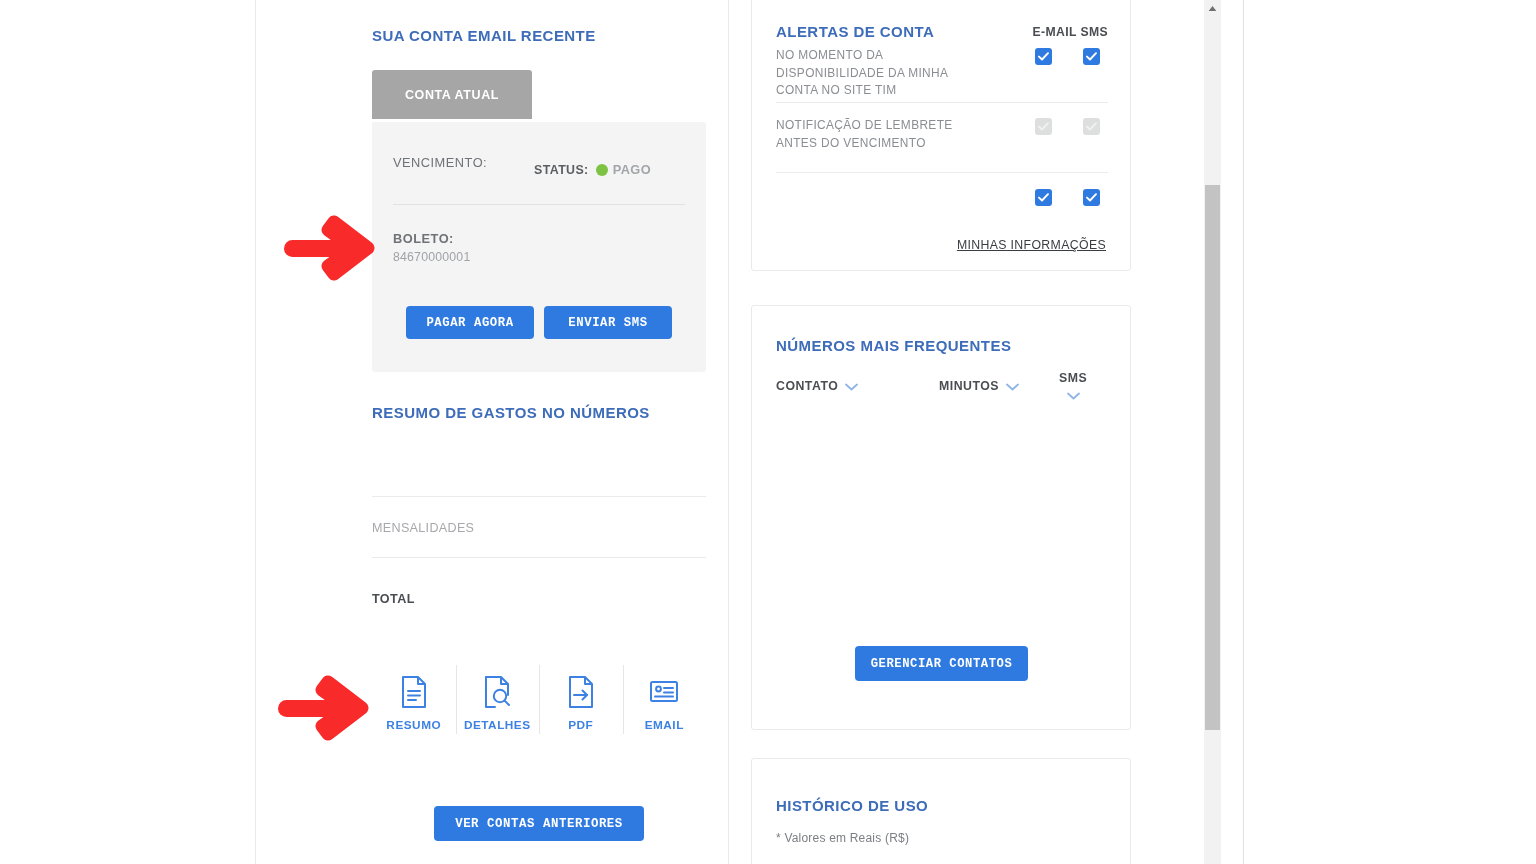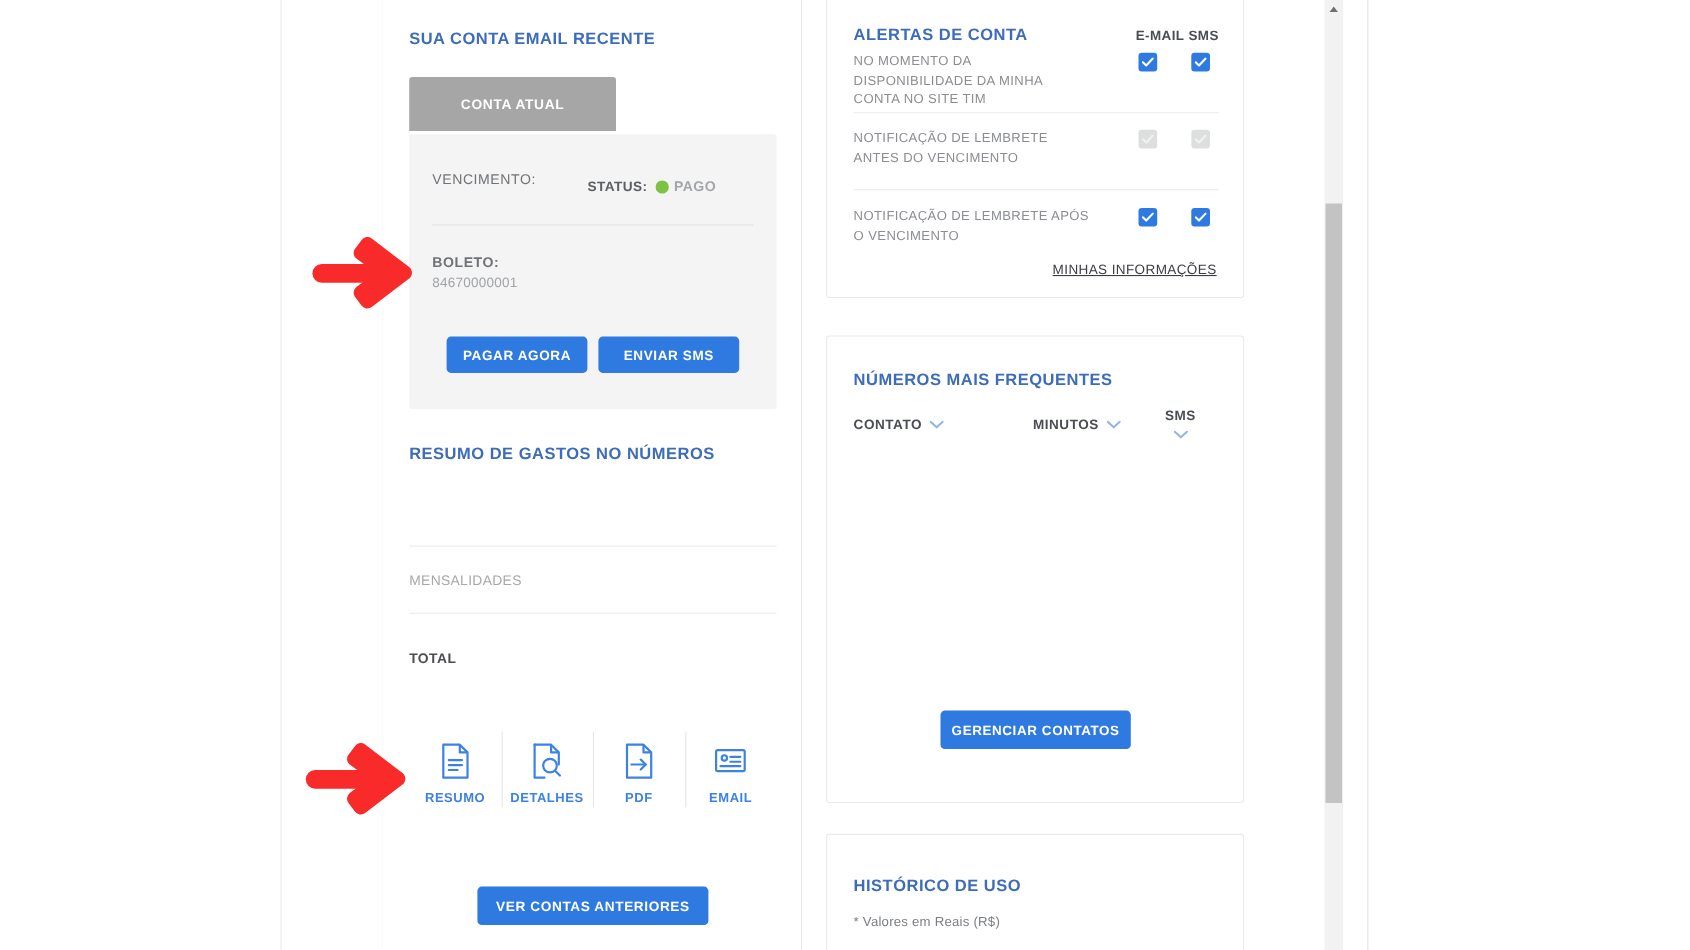--- a/index.html
+++ b/index.html
@@ -21,21 +21,21 @@
   
   .col-mid{position:absolute;left:348px;top:0;width:380px;height:864px;background:#fff;}
 
   .sec-title{
     color:#3d6cb9;font-size:15px;font-weight:bold;letter-spacing:.45px;
   }
 
   #m-title{position:absolute;left:24px;top:27px;}
 
   .tab-atual{
-    position:absolute;left:24px;top:70px;width:188px;height:49px;
+    position:absolute;left:24px;top:70px;width:160px;height:49px;
     background:#a6a6a6;border-radius:3px 3px 0 0;
     color:#ffffff;font-size:12.5px;font-weight:bold;letter-spacing:.6px;
     display:flex;align-items:center;justify-content:center;
   }
 
   .bill-card{
     position:absolute;left:24px;top:122px;width:334px;height:250px;
     background:#f4f4f4;border-radius:0 3px 3px 3px;
   }
   .venc-label{
@@ -48,21 +48,21 @@
   .status-val{color:#a2a5a9;font-size:12.8px;font-weight:bold;letter-spacing:.4px;}
   .card-div{position:absolute;left:21px;top:82px;width:292px;height:1px;background:#e2e2e2;}
   .boleto-label{
     position:absolute;left:21px;top:109px;color:#6f7276;
     font-size:12.8px;font-weight:bold;letter-spacing:.5px;
   }
   .boleto-num{position:absolute;left:21px;top:128px;color:#a0a3a7;font-size:12.3px;letter-spacing:.2px;}
 
   .btn-blue{
     background:#2e7ae0;color:#fff;border:none;border-radius:4px;
-    font-family:Liberation Sans, sans-serif;
+    font-family:Liberation Mono, monospace;
     font-size:12.3px;font-weight:bold;letter-spacing:.55px;
     display:flex;align-items:center;justify-content:center;cursor:pointer;
   }
   .btn-pagar{position:absolute;left:34px;top:184px;width:128px;height:33px;}
   .btn-sms{position:absolute;left:172px;top:184px;width:128px;height:33px;}
 
   #m-resumo-title{position:absolute;left:24px;top:404px;}
 
   .row-line{position:absolute;left:24px;width:334px;height:1px;background:#eaeaea;}
   #line-1{top:496px;}
@@ -283,21 +283,20 @@
         <span class="cb off cb-sms" style="top:1px;">
           <svg width="11" height="9" viewBox="0 0 11 9">
               <path d="M1 4.6 L4 7.5 L10 1.2" stroke="#f1f1f1" stroke-width="1.9" fill="none" stroke-linecap="round" stroke-linejoin="round"></path>
             </svg>
         </span>
       </div>
 
       <div class="alert-div" id="adiv-2"></div>
 
       <div class="alert-row" id="arow-3">
-        <div class="alert-txt">NOTIFICAÇÃO DE LEMBRETE APÓS O VENCIMENTO</div>
         <span class="cb on cb-email" style="top:1px;">
           <svg width="11" height="9" viewBox="0 0 11 9">
               <path d="M1 4.6 L4 7.5 L10 1.2" stroke="#fff" stroke-width="1.9" fill="none" stroke-linecap="round" stroke-linejoin="round"></path>
             </svg>
         </span>
         <span class="cb on cb-sms" style="top:1px;">
           <svg width="11" height="9" viewBox="0 0 11 9">
               <path d="M1 4.6 L4 7.5 L10 1.2" stroke="#fff" stroke-width="1.9" fill="none" stroke-linecap="round" stroke-linejoin="round"></path>
             </svg>
         </span>

